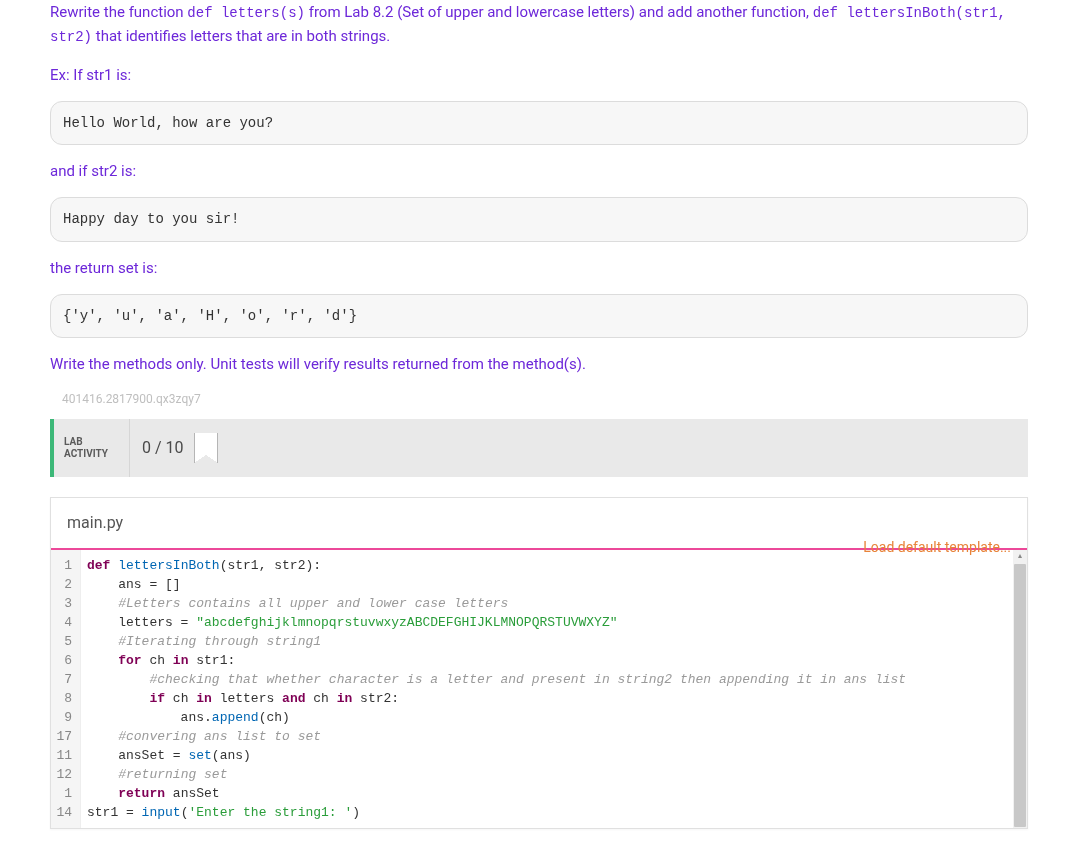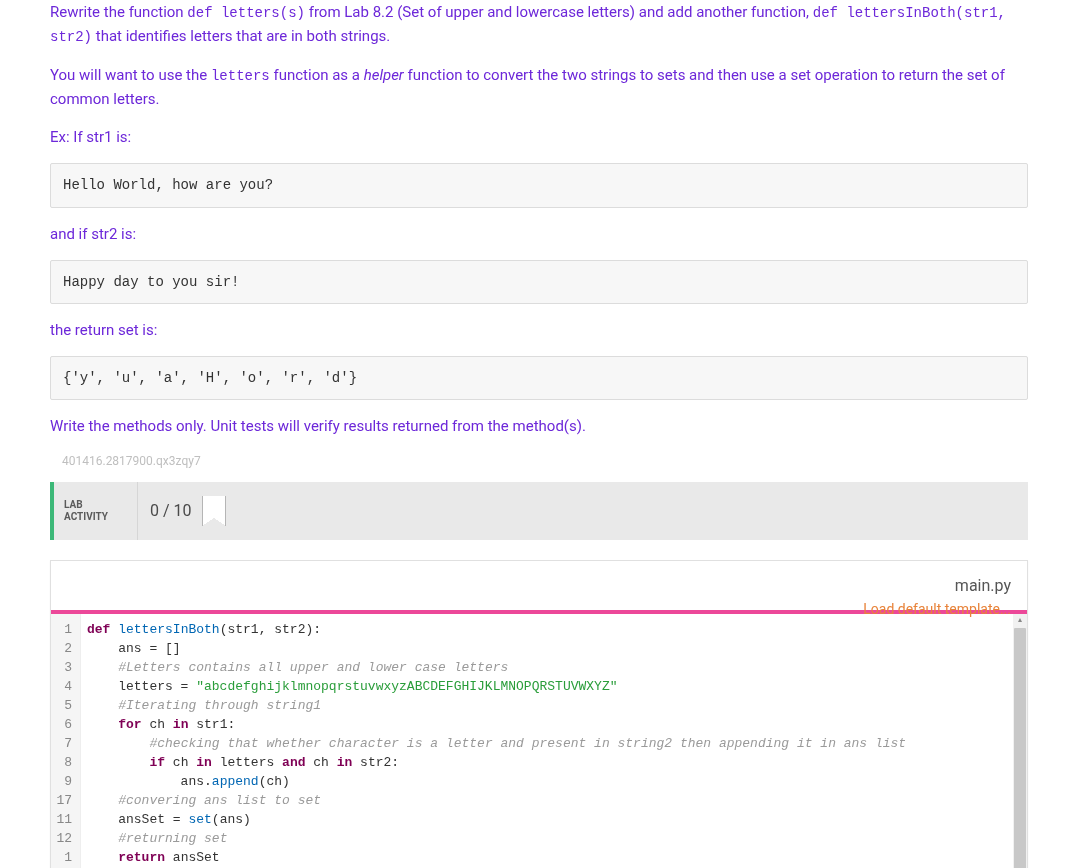--- a/index.html
+++ b/index.html
@@ -13,42 +13,42 @@
     width: 1078px;
   }
   .instr p { margin-bottom: 14px; color:#6d28d9; }
   .mono {
     font-family: "Courier New", Courier, monospace;
     font-size: 14px;
   }
   .codebox {
     background: #f7f7f7;
     border: 1px solid #dcdcdc;
-    border-radius: 2px;
+    border-radius: 12px;
     padding: 10px 12px;
     font-family: "Courier New", Courier, monospace;
     font-size: 14px;
     color: #333;
     margin-bottom: 14px;
     white-space: pre;
   }
   .watermark {
     font-size: 12px;
     color: #bfbfbf;
     margin: 4px 0 10px 12px;
   }
   .activity-bar {
     display: flex;
     align-items: stretch;
     background: #e9e9e9;
     border-left: 4px solid #3cb878;
     height: 58px;
   }
   .activity-label {
-    width: 84px;
+    width: 76px;
     display: flex;
     flex-direction: column;
     justify-content: center;
     align-items: flex-start;
     padding-left: 10px;
     font-size: 10px;
     font-weight: 700;
     color: #5b5b5b;
     border-right: 1px solid rgba(0,0,0,0.08);
     line-height:1.2;
@@ -87,24 +87,24 @@
   }
   .editor-wrap {
     border: 1px solid #e0e0e0;
     margin-top: 20px;
     background: #fff;
     box-shadow: 0 1px 2px rgba(0,0,0,0.04);
   }
   .editor-head {
     display: flex;
     align-items: center;
-    justify-content: flex-end;
+    justify-content: flex-start;
     position: relative;
     padding: 12px 16px;
-    border-bottom: 4px solid #ec4899;
+    border-bottom: 2px solid #ec4899;
   }
   .editor-filename {
     font-size: 16px;
     color: #555;
   }
   .load-template {
     position: absolute;
     right: 16px;
     font-size: 14px;
     color: #e8833a;
@@ -167,23 +167,20 @@
     width:100%;
   }
   em.helper { font-style: italic; }
 </style>
 </head>
 <body>
 
 <div class="instr">
   <p>
     <span>Rewrite the function </span><span class="mono">def letters(s)</span><span> from Lab 8.2 (Set of upper and lowercase letters) and add another function, </span><span class="mono">def lettersInBoth(str1, str2)</span><span> that identifies letters that are in both strings.</span>
-  </p>
-  <p>
-    <span>You will want to use the </span><span class="mono">letters</span><span> function as a </span><em class="helper">helper</em><span> function to convert the two strings to sets and then use a set operation to return the set of common letters.</span>
   </p>
   <p>Ex: If str1 is:</p>
   <div class="codebox">Hello World, how are you?</div>
   <p>and if str2 is:</p>
   <div class="codebox">Happy day to you sir!</div>
   <p>the return set is:</p>
   <div class="codebox">{'y', 'u', 'a', 'H', 'o', 'r', 'd'}</div>
   <p>Write the methods only. Unit tests will verify results returned from the method(s).</p>
 </div>
 

